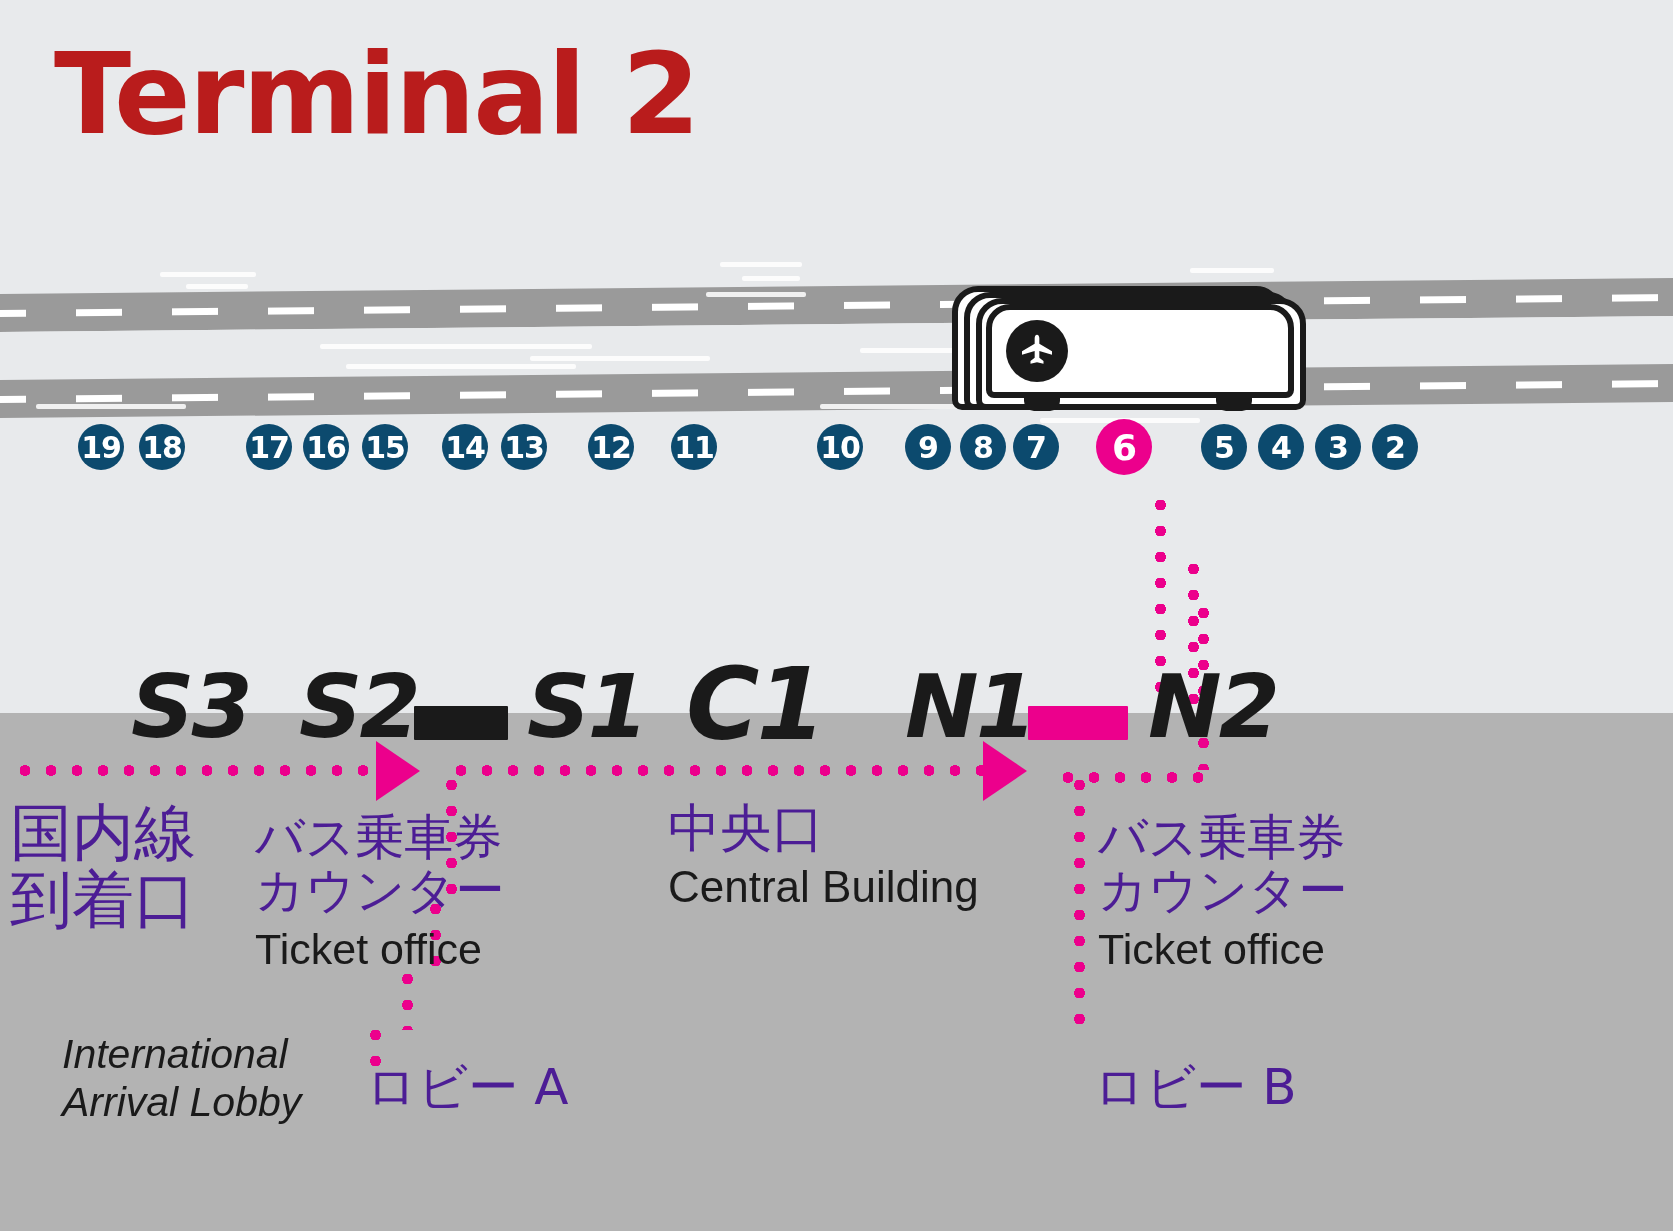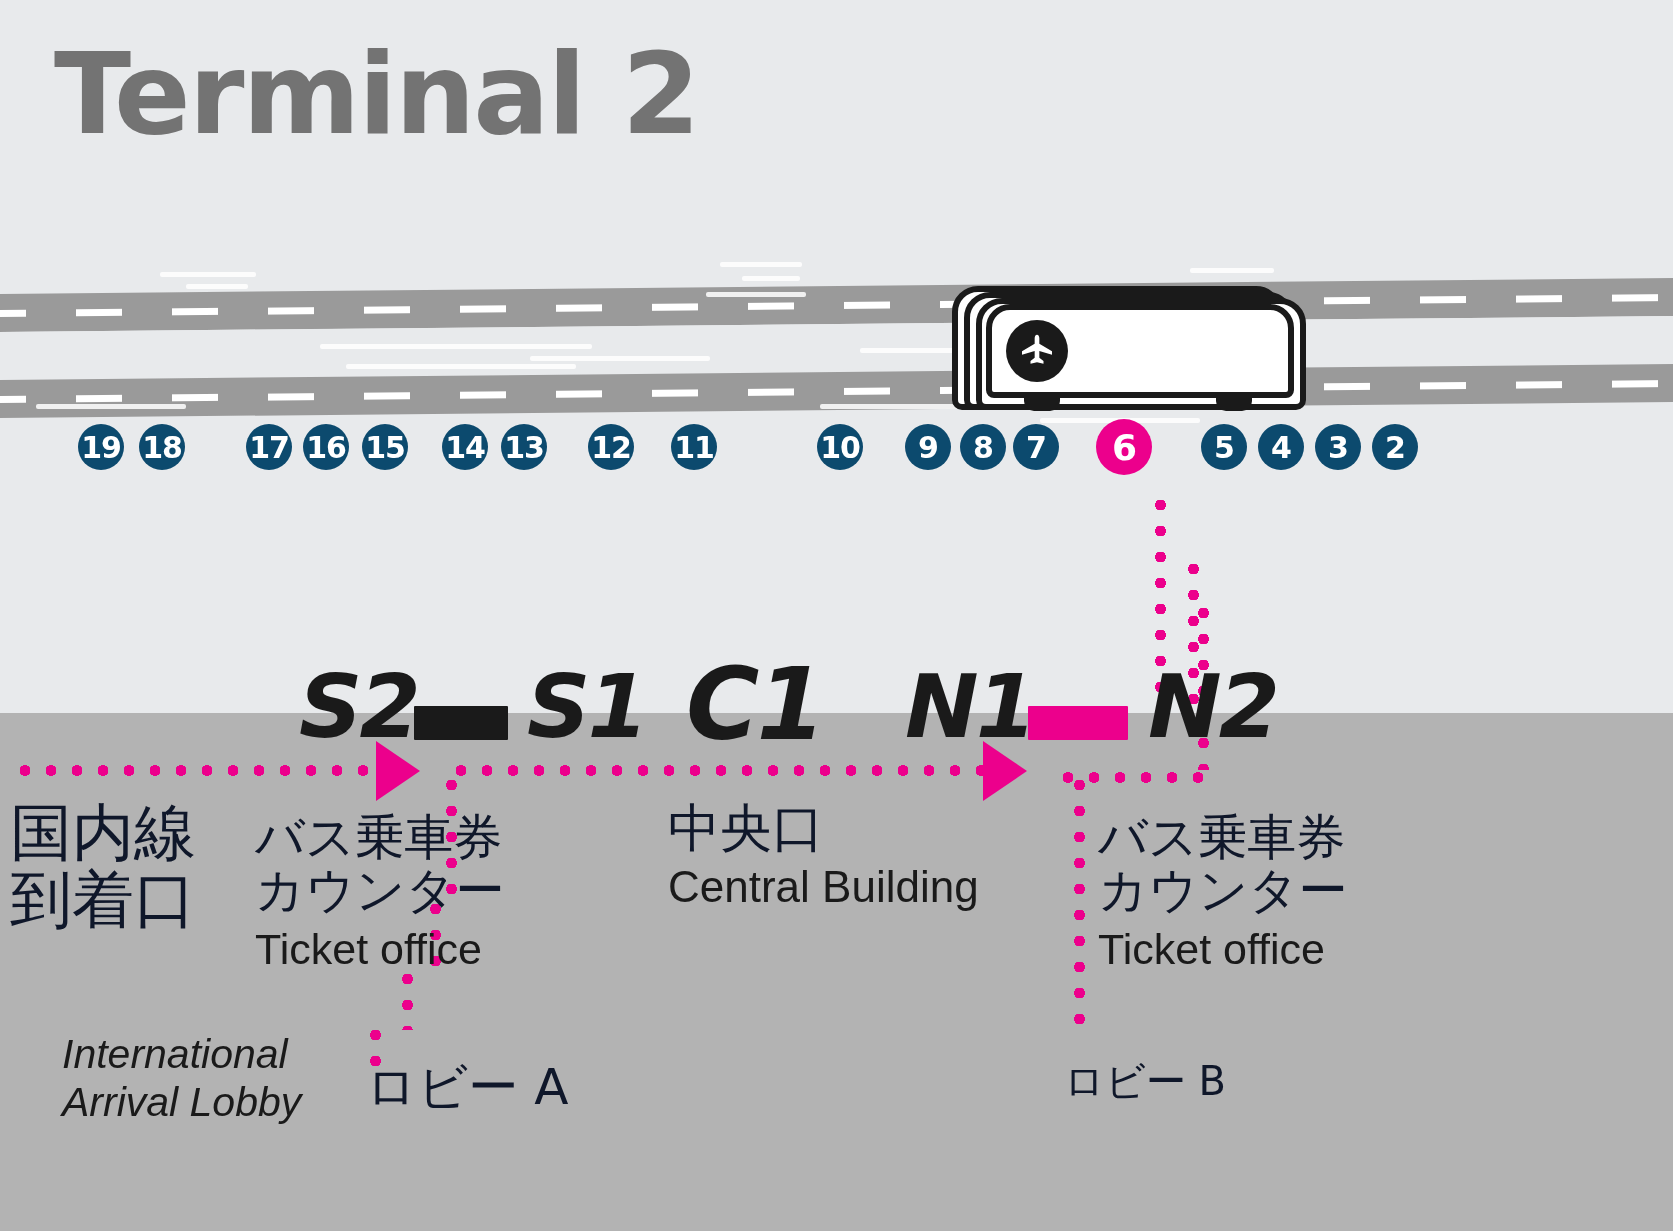--- a/index.html
+++ b/index.html
@@ -13,21 +13,21 @@
     background:#e8eaec;
   }
 
   
   .title{
     position:absolute;
     left:54px; top:38px;
     font-size:113px;
     font-weight:bold;
     letter-spacing:-2px;
-    color:#737373;
+    color:#b91c1c;
     line-height:1;
     font-family:"DejaVu Sans",sans-serif;
   }
 
   
   .road{
     position:absolute;
     left:-20px;
     width:1720px;
     height:38px;
@@ -183,21 +183,21 @@
     position:absolute;
     width:0;height:0;
     border-top:30px solid transparent;
     border-bottom:30px solid transparent;
     border-left:44px solid #ec008c;
   }
 
   
   .jp{
     position:absolute;
-    color:#0f172a;
+    color:#4c1d95;
     line-height:1.08;
     font-family:"DejaVu Sans",sans-serif;
     white-space:pre-line;
   }
   .en{
     position:absolute;
     color:#1a1a1a;
     font-family:"Liberation Sans",sans-serif;
     white-space:pre-line;
   }
@@ -267,20 +267,21 @@
   <div class="stop" style="left:1258px;">4</div>
   <div class="stop" style="left:1315px;">3</div>
   <div class="stop" style="left:1372px;">2</div>
 
   <div class="plate"></div>
 
   <div class="dots-v" style="left:1155px;top:492px;height:212px;"></div>
   <div class="dots-v" style="left:1188px;top:556px;height:160px;"></div>
   <div class="dots-v" style="left:1198px;top:600px;height:170px;"></div>
 
+  <div class="code" style="left:131px;top:663px;">S3</div>
   <div class="code" style="left:299px;top:663px;">S2</div>
   <div class="bar bar-black" style="left:414px;top:706px;width:94px;"></div>
   <div class="code" style="left:527px;top:663px;">S1</div>
 
   <div class="code" style="left:686px;top:655px;font-size:100px;">C1</div>
 
   <div class="code" style="left:905px;top:663px;font-style:italic;">N1</div>
   <div class="bar bar-pink" style="left:1028px;top:706px;width:100px;"></div>
   <div class="code" style="left:1148px;top:663px;">N2</div>
 
@@ -309,15 +310,15 @@
 
   <div class="jp" style="left:1098px;top:812px;font-size:49px;">バス乗車券
 カウンター</div>
   <div class="en" style="left:1098px;top:925px;font-size:43px;">Ticket office</div>
 
   <div class="en ital" style="left:62px;top:1030px;font-size:41px;line-height:1.18;">International
 Arrival Lobby</div>
 
   <div class="jp" style="left:366px;top:1060px;font-size:50px;">ロビー A</div>
 
-  <div class="jp" style="left:1064px;top:1060px;font-size:40px;">ロビー B</div>
+  <div class="jp" style="left:1094px;top:1060px;font-size:50px;">ロビー B</div>
 
 </div>
 
 </body></html>

